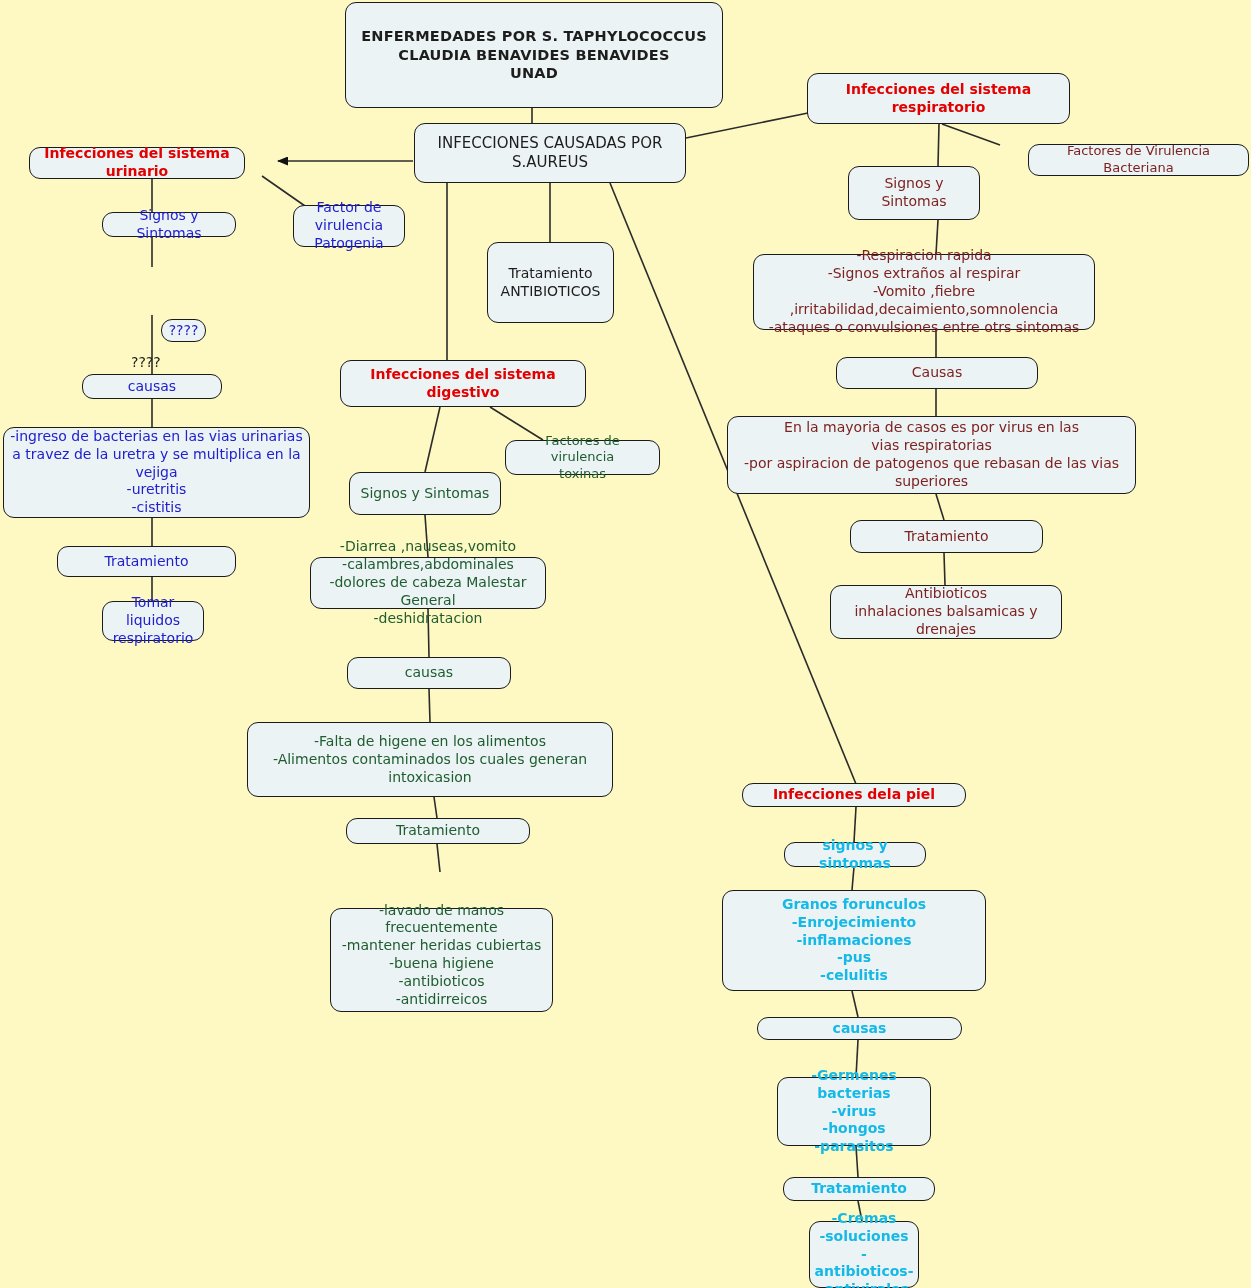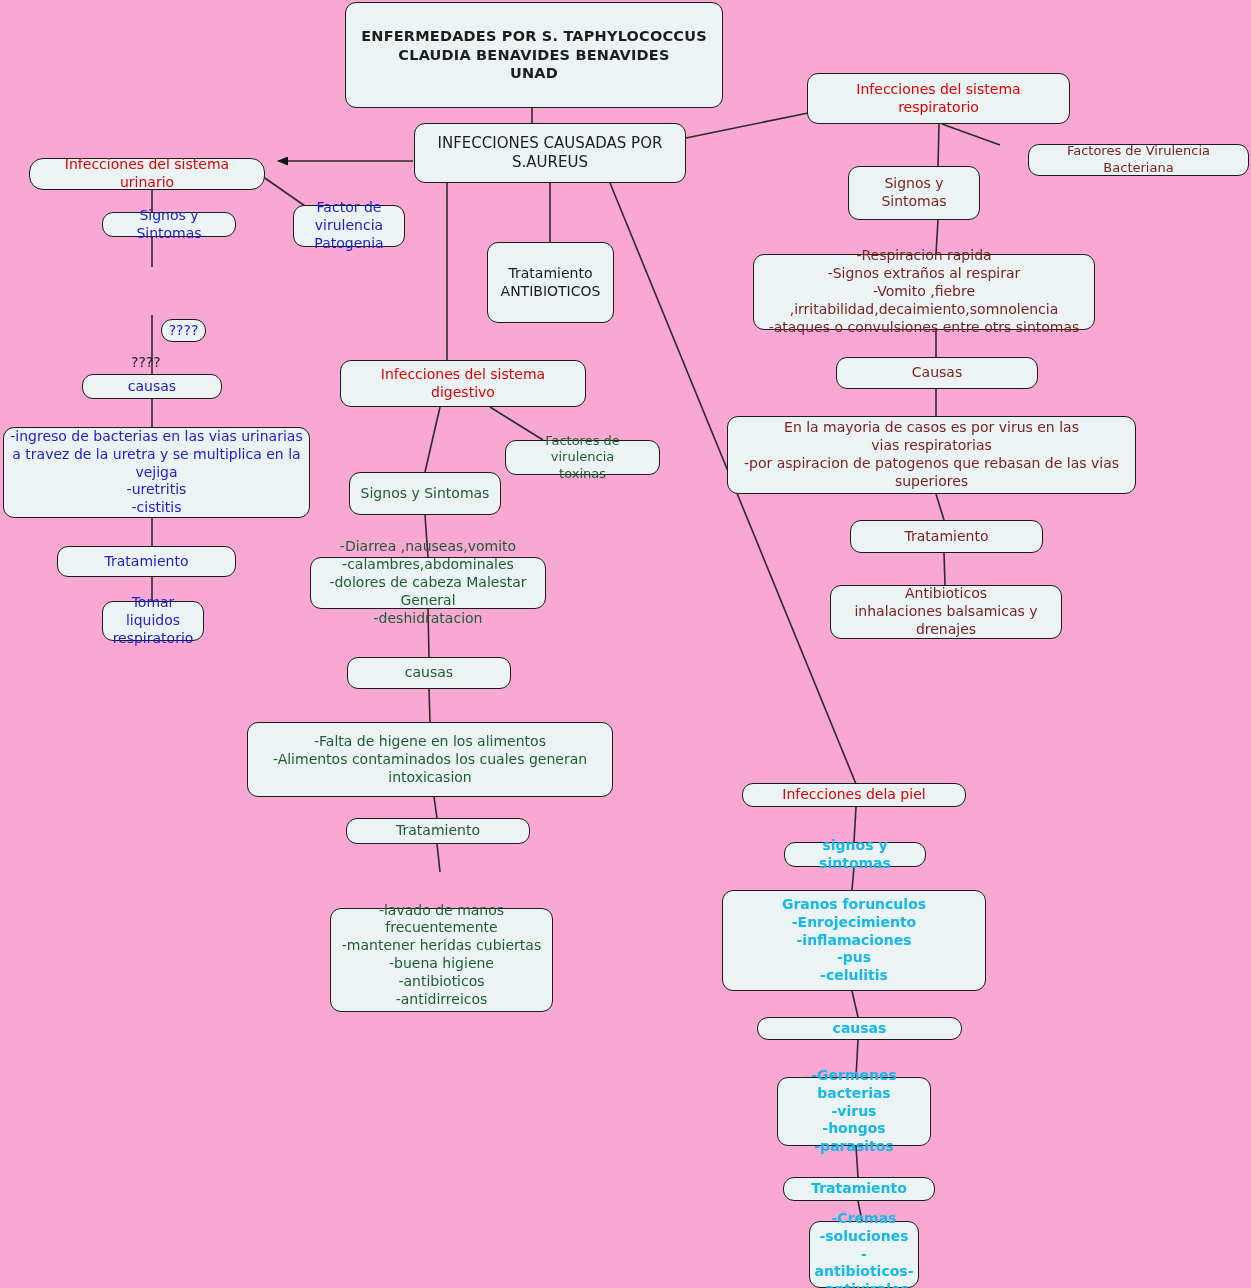--- a/index.html
+++ b/index.html
@@ -7,21 +7,21 @@
     padding: 0;
     background: #ffffff;
   }
   body {
     font-family: "DejaVu Sans", sans-serif;
   }
   #canvas {
     position: relative;
     width: 1251px;
     height: 1288px;
-    background: #f9a8d4;
+    background: #fef9c3;
     overflow: hidden;
   }
   #edges {
     position: absolute;
     left: 0;
     top: 0;
     width: 1251px;
     height: 1288px;
     pointer-events: none;
   }
@@ -35,21 +35,21 @@
     align-items: center;
     justify-content: center;
     text-align: center;
     line-height: 1.28;
     white-space: pre-line;
     padding: 2px 6px;
     z-index: 2;
   }
   
   .c-black  { color: #1d1d1d; }
-  .c-red    { color: #e20000; font-weight: normal; align-items: center; }
+  .c-red    { color: #e20000; font-weight: bold; align-items: center; }
   .c-blue   { color: #2020cf; }
   .c-green  { color: #1f5c30; }
   .c-maroon { color: #7d2222; }
   .c-cyan   { color: #14b9e8; font-weight: bold; }
 
   .f13 { font-size: 13px; }
   .f14 { font-size: 14px; }
   .f15 { font-size: 15px; }
 
   .title-node {
@@ -142,21 +142,21 @@
   <div class="node f15 c-black" style="left:414px; top:123px; width:272px; height:60px;">
     <span>INFECCIONES CAUSADAS POR
 S.AUREUS</span>
   </div>
 
   <div class="node f14 c-black" style="left:487px; top:242px; width:127px; height:81px;">
     <span>Tratamiento
 ANTIBIOTICOS</span>
   </div>
 
-  <div class="node f14 c-red" style="left:29px; top:158px; width:236px; height:32px;border-radius:14px;">
+  <div class="node f14 c-red" style="left:29px; top:147px; width:216px; height:32px;">
     <span>Infecciones del sistema urinario</span>
   </div>
 
   <div class="node f14 c-blue" style="left:293px; top:205px; width:112px; height:42px;">
     <span>Factor de virulencia
 Patogenia</span>
   </div>
 
   <div class="node f14 c-blue" style="left:102px; top:212px; width:134px; height:25px;">
     <span>Signos y Sintomas</span>

